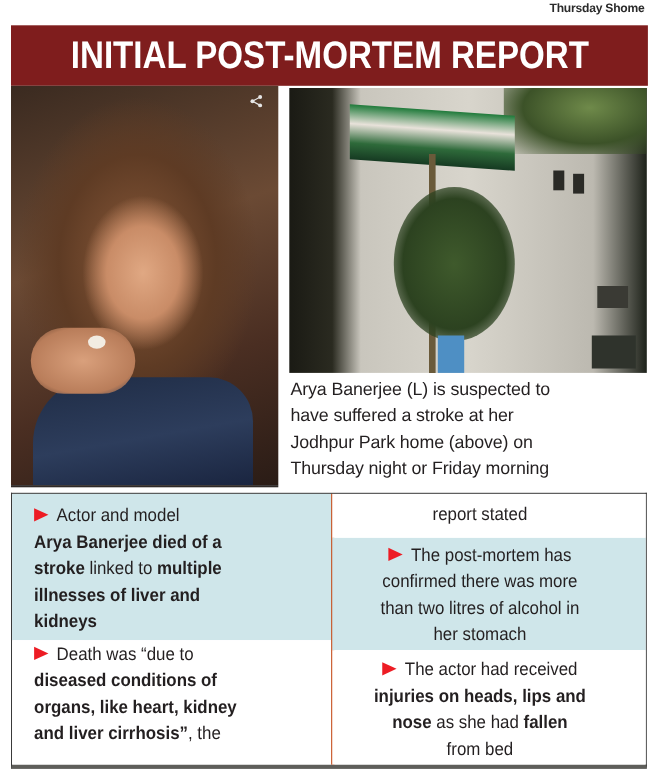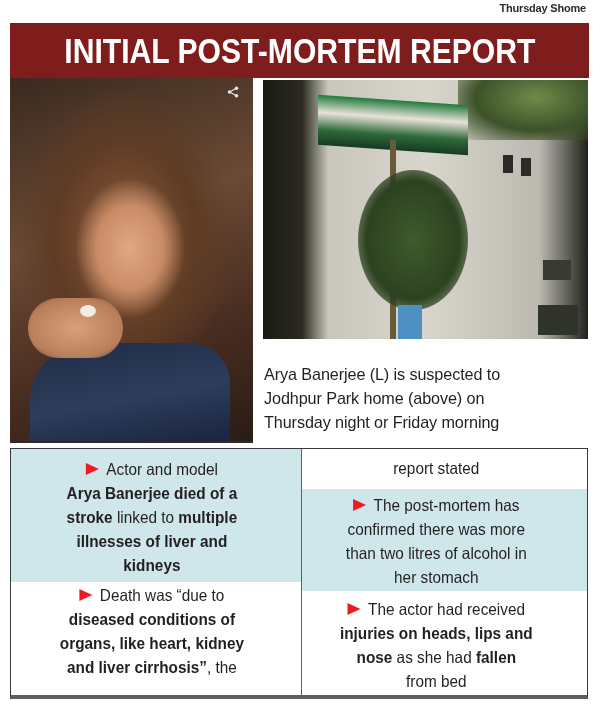--- a/index.html
+++ b/index.html
@@ -66,29 +66,29 @@
     position:absolute; right:0; top:0; width:130px; height:60px;
     background:radial-gradient(ellipse at 60% 30%, #6f8a4a 0%, #3c5228 55%, rgba(0,0,0,0) 100%);
   }
   .photo-right .door {
     position:absolute; left:135px; top:225px; width:24px; height:34px; background:#4e8fc4;
   }
   .photo-right .window { position:absolute; background:#2a2a26; }
   .caption {
     position:absolute; left:264px; top:342px; width:326px;
     font-family:"Liberation Sans", sans-serif; font-size:16.2px; line-height:24px;
-    color:#231f20; letter-spacing:-0.1px;margin-top:20px;
+    color:#231f20; letter-spacing:-0.1px;
   }
   .caption span { display:block; white-space:nowrap; }
   .boxes {
     position:absolute; left:10px; top:448px; width:578px; height:251px;
     border:1px solid #3a3a3a; border-bottom:4px solid #5e5e5a; box-sizing:border-box;
   }
   .col { position:absolute; top:0; bottom:0; }
-  .col-left { left:0; width:290px; border-right:3px solid #c2410c;text-align:center; }
+  .col-left { left:0; width:290px; border-right:3px solid #c2410c; }
   .col-right { left:291px; right:0;text-align:center; }
   .cell { position:absolute; left:0; right:0; box-sizing:border-box; padding:6px 10px 0 20px; }
   .blue { background:#cfe6ea; }
   .white { background:#ffffff; }
   .txt {
     font-family:"Liberation Sans", sans-serif; font-size:16.5px; line-height:24px; color:#231f20;
     transform:scaleX(0.93); transform-origin:left top; white-space:nowrap;
   }
   .txt b { font-weight:bold; }
   .arrow {
@@ -127,20 +127,21 @@
   <div class="window" style="left:258px;top:78px;width:10px;height:18px;"></div>
   <div class="window" style="left:280px;top:180px;width:28px;height:20px;background:#3a3a34;"></div>
   <div class="window" style="left:275px;top:225px;width:40px;height:30px;background:#2f332c;"></div>
   <div class="trunk"></div>
   <div class="tree"></div>
   <div class="door"></div>
 </div>
 
 <div class="caption">
   <span>Arya Banerjee (L) is suspected to</span>
+  <span>have suffered a stroke at her</span>
   <span>Jodhpur Park home (above) on</span>
   <span>Thursday night or Friday morning</span>
 </div>
 
 <div class="boxes">
   <div class="col col-left">
     <div class="cell blue" style="top:0;height:133px;padding-top:8px;">
       <div class="txt">
         <div><span class="arrow"></span><span>Actor and model</span></div>
         <div><b>Arya Banerjee died of a</b></div>

